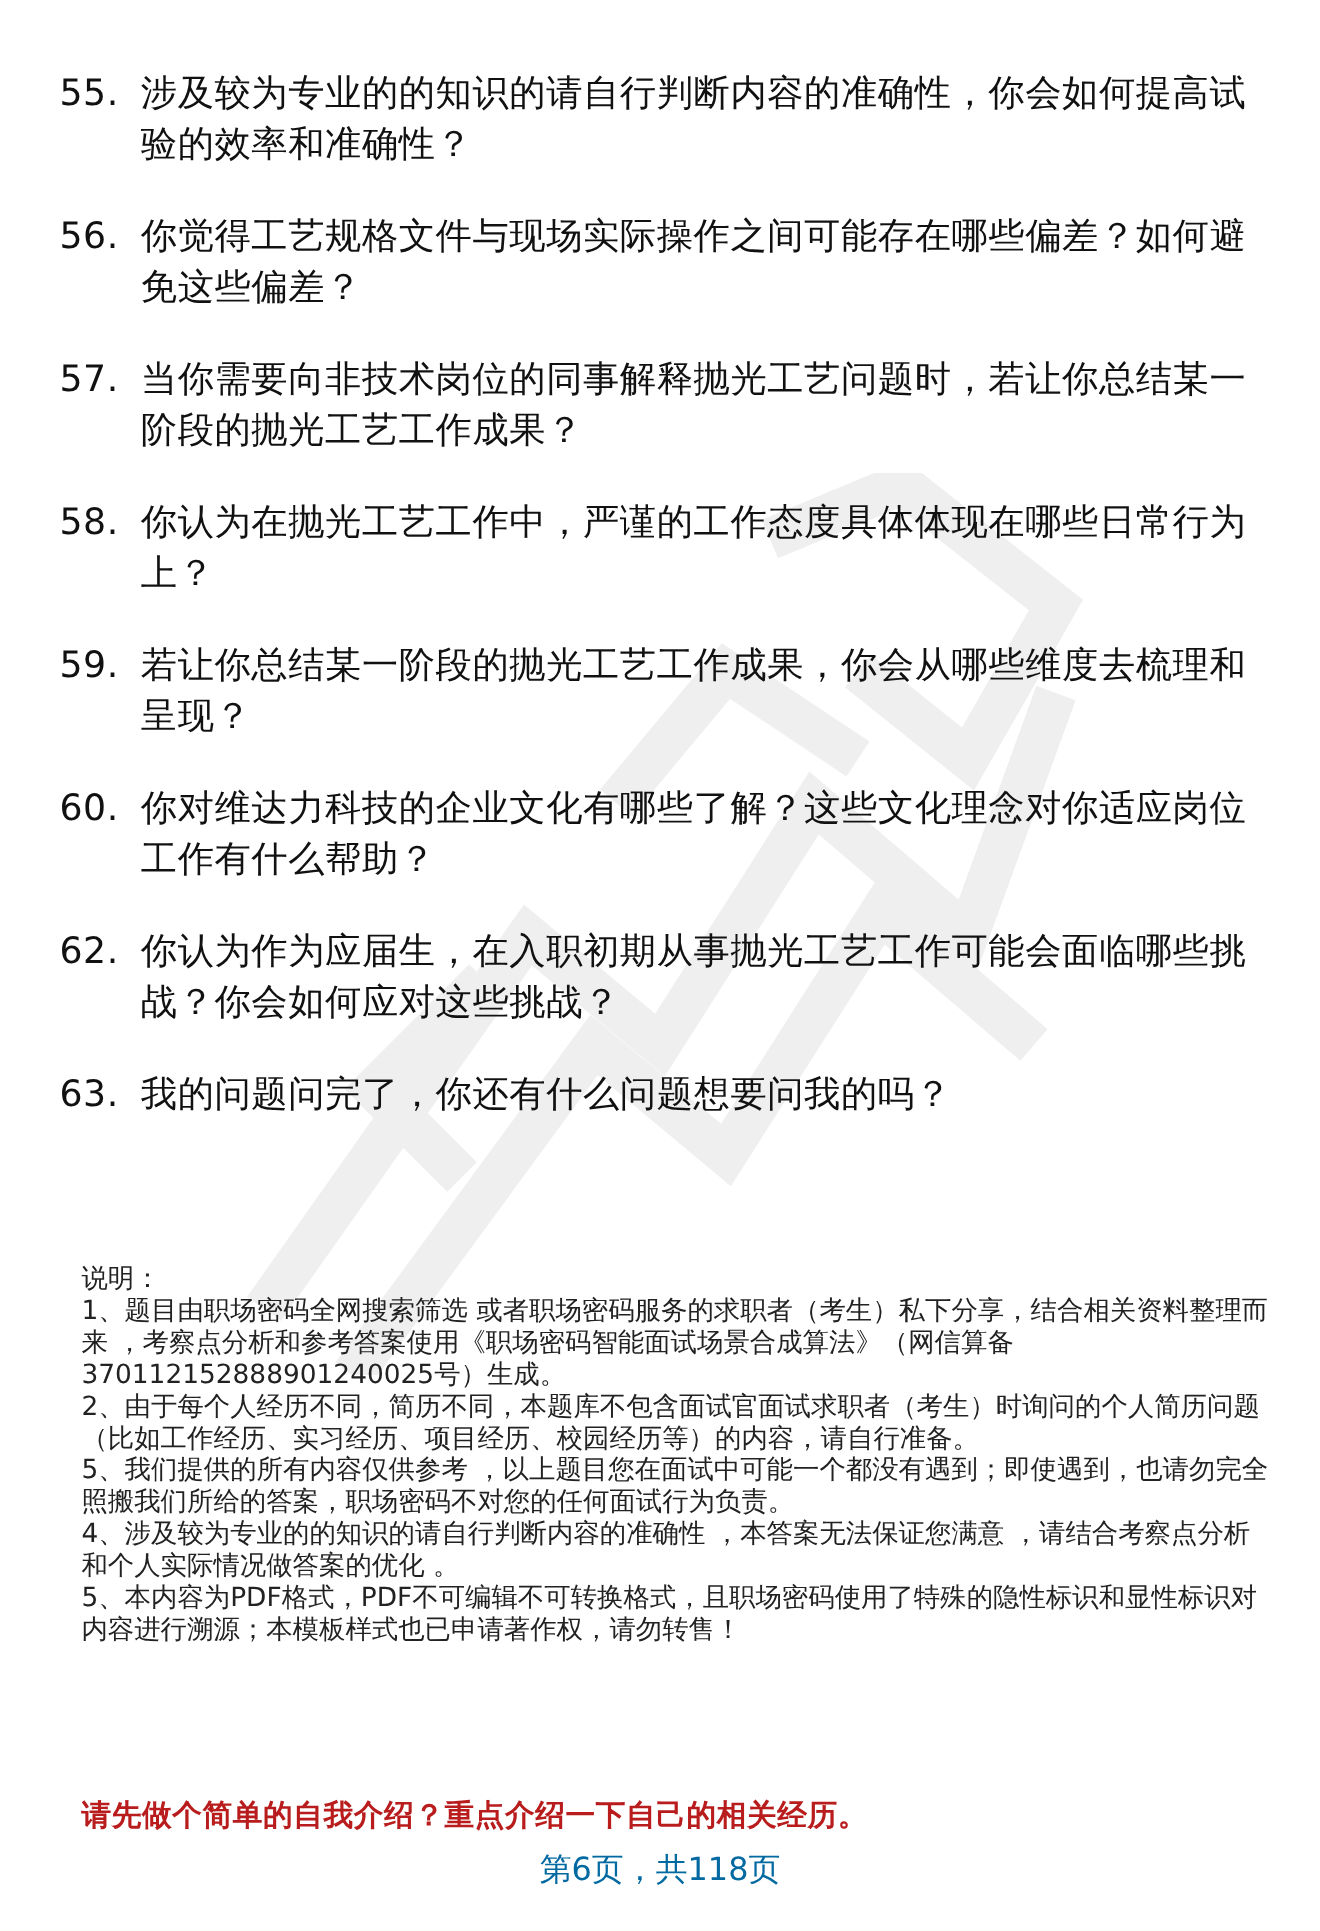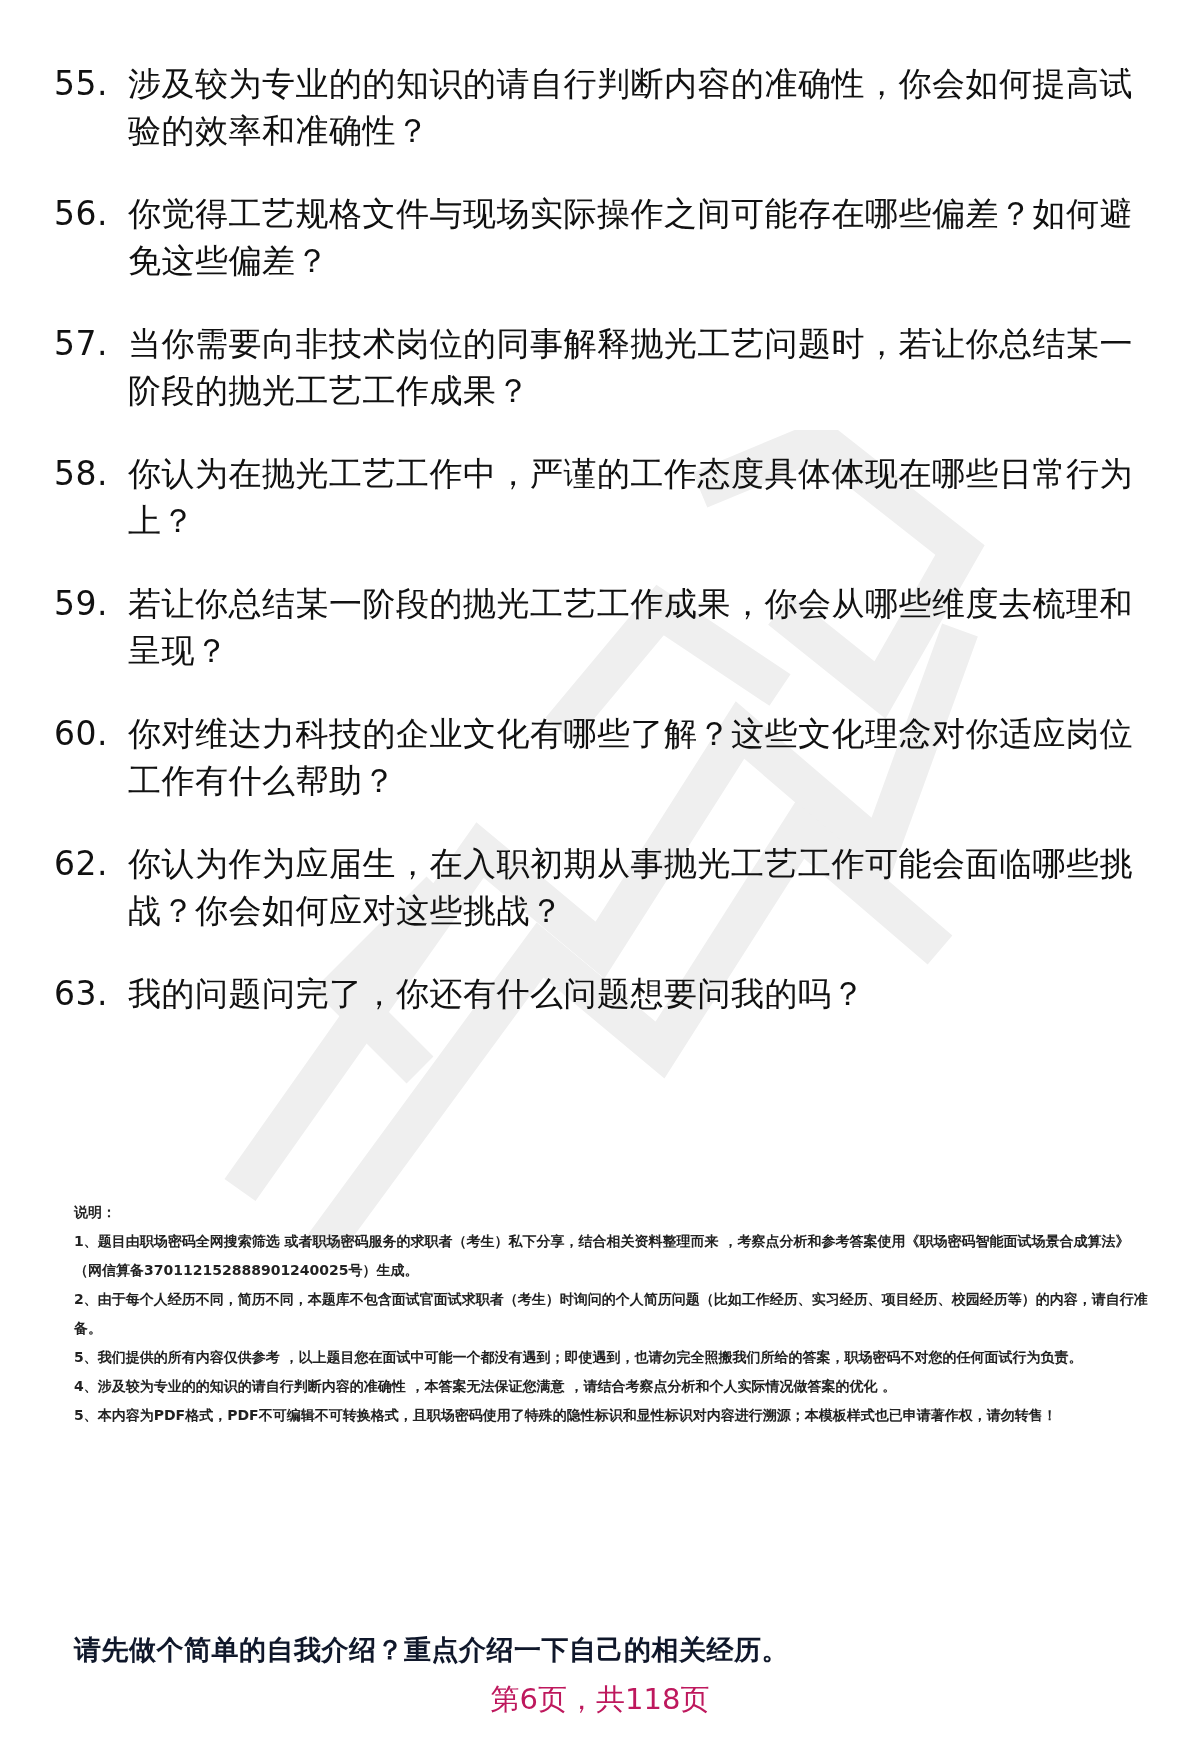--- a/index.html
+++ b/index.html
@@ -45,51 +45,50 @@
       width: 74px;
       flex: 0 0 74px;
     }
     .q-text {
       flex: 1;
       width: 1000px;
     }
     .notes {
       position: absolute;
       left: 74px;
-      top: 1198px;
+      top: 1148px;
       width: 1080px;
-      font-size: 14px;
+      font-size: 24px;
       line-height: 29px;
       color: #222222;
-      font-weight: bold;
     }
     .notes .note-title {
       margin: 0;
     }
     .notes p {
       margin: 0;
     }
     .red-prompt {
       position: absolute;
       left: 74px;
       top: 1632px;
       font-size: 27px;
       font-weight: bold;
-      color: #0f172a;
+      color: #b91c1c;
       letter-spacing: 0.5px;
       text-align: center;
     }
     .footer {
       position: absolute;
       left: 0;
       width: 1200px;
       top: 1680px;
       text-align: center;
       font-size: 29px;
-      color: #be185d;
+      color: #0369a1;
     }
   </style>
 </head>
 <body>
 
 <svg class="watermark" viewBox="0 0 820 820" xmlns="http://www.w3.org/2000/svg">
   <g fill="none" stroke="#efefef" stroke-width="38" stroke-linejoin="miter">
     <path d="M60 760 L300 420 L420 520 L560 300 L700 420 L780 200"></path>
     <path d="M140 820 L360 520 L480 620 L620 400 L760 520"></path>
     <path d="M520 60 L640 10 L780 120 L700 260 L600 180"></path>

